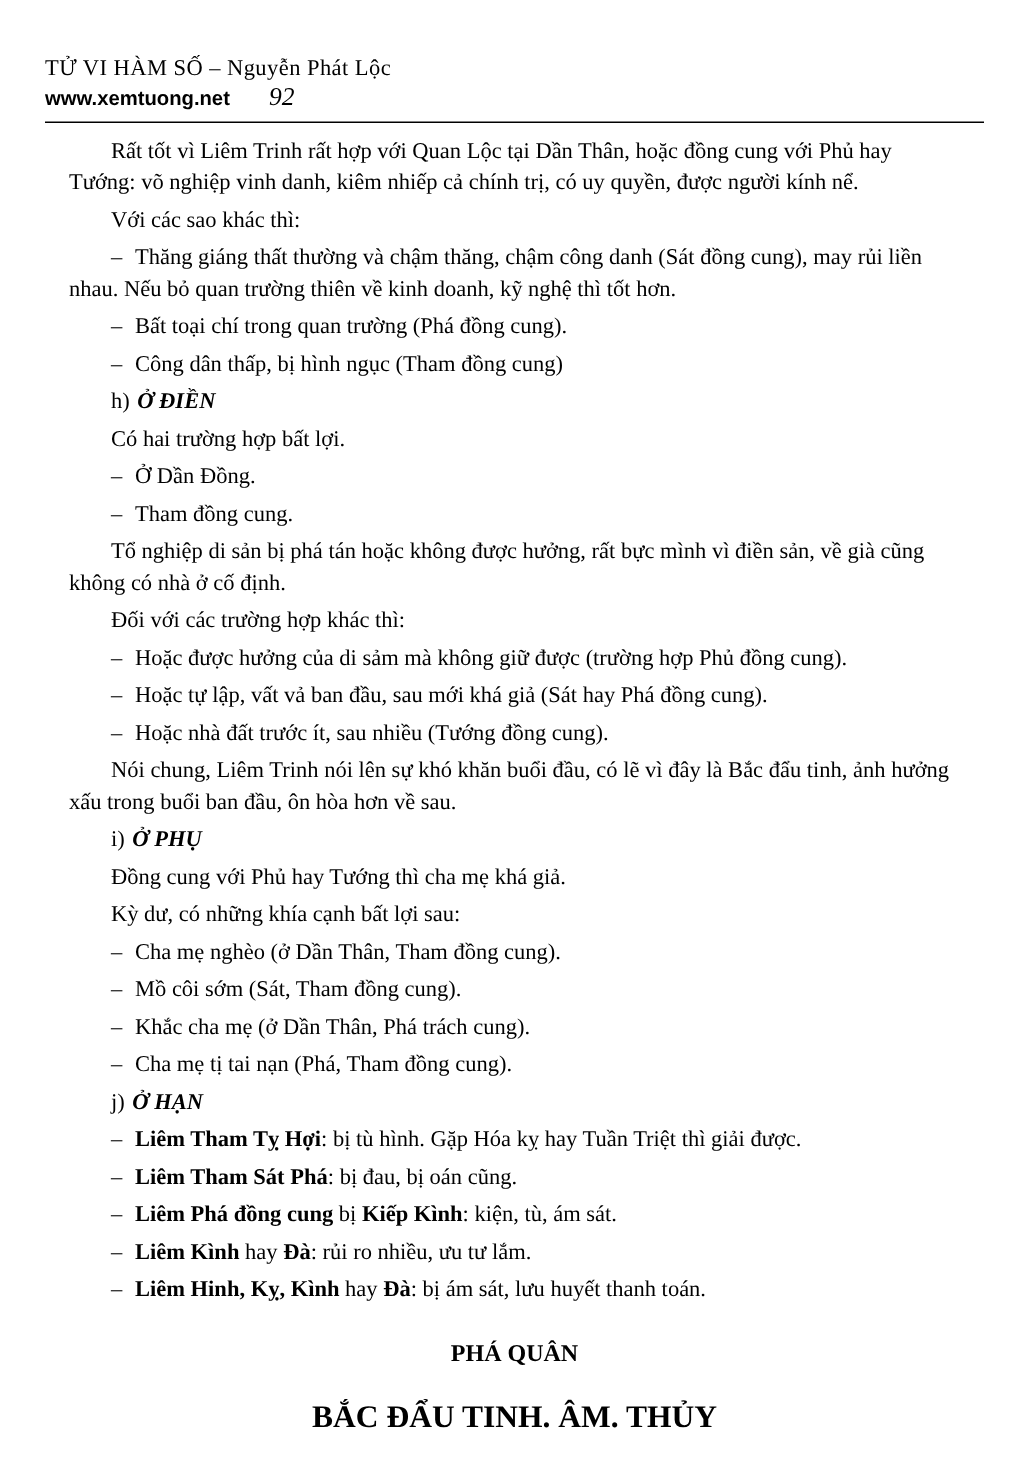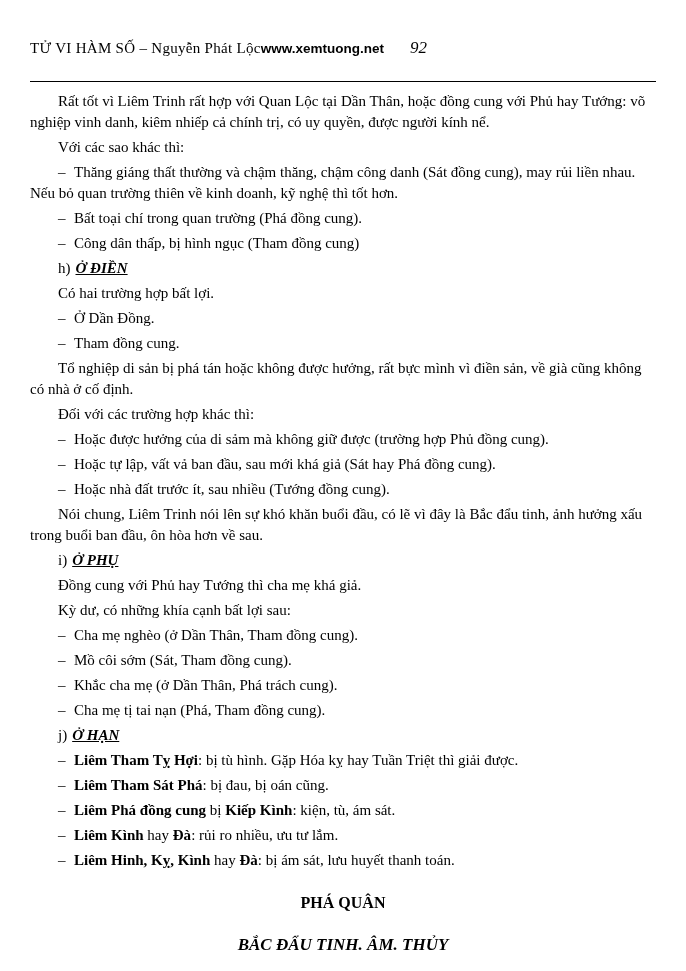--- a/index.html
+++ b/index.html
@@ -12,24 +12,26 @@
     height: 971px;
     overflow: hidden;
     color: #000;
     font-family: "Liberation Serif", serif;
   }
   .page {
     padding: 0 30px;
   }
   .header {
     display: flex;
+    justify-content: space-between;
     align-items: baseline;
     padding-top: 38px;
-    padding-bottom: 23px;
+    padding-bottom: 6px;
     border-bottom: 1.5px solid #000;
+    flex-direction: column;
   }
   .book-title {
     font-size: 15px;
     letter-spacing: 0.3px;
   }
   .header-right {
     display: flex;
     align-items: baseline;
   }
   .website {
@@ -43,45 +45,43 @@
     font-style: italic;
     font-size: 17px;
     margin-left: 26px;
   }
   .content {
     padding-top: 5px;
     font-size: 15px;
     line-height: 21px;
   }
   .para, .bullet, .subheading {
-    margin: 4px 0;
+    margin: 4px 16px;
     text-indent: 28px;
   }
   .dash {
     display: inline-block;
     width: 16px;
     text-indent: 0;
   }
   .b { font-weight: bold; }
   .hprefix { margin-right: 5px; }
   .htitle {
     font-weight: bold;
     font-style: italic;
-    text-decoration: underline;
   }
   .center {
     margin: 21px 0;
     text-align: center;
     font-weight: bold;
     font-size: 16px;
     text-indent: 0;
   }
   .center.ital {
-    font-style: italic;
-    font-size: 17px;
+    font-size: 21px;
   }
   .section-head {
     margin: 5px 0 0 0;
     font-weight: bold;
     font-size: 15.5px;
   }
   .section-head .snum { margin-right: 5px; }
   .section-head .stitle { text-decoration: underline; }
 </style>
 </head>

